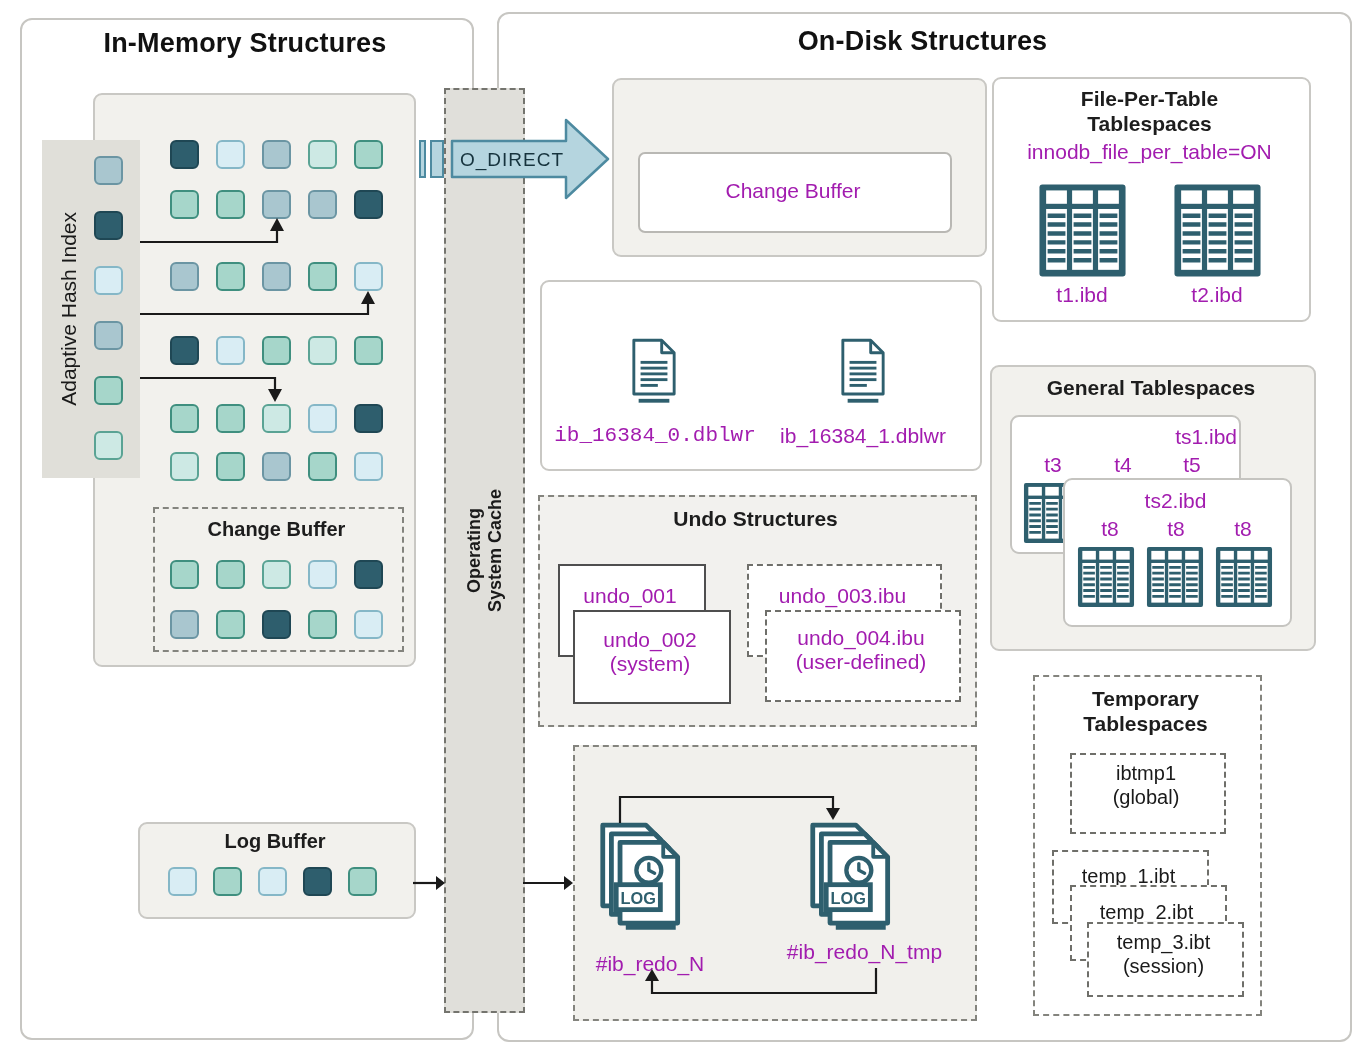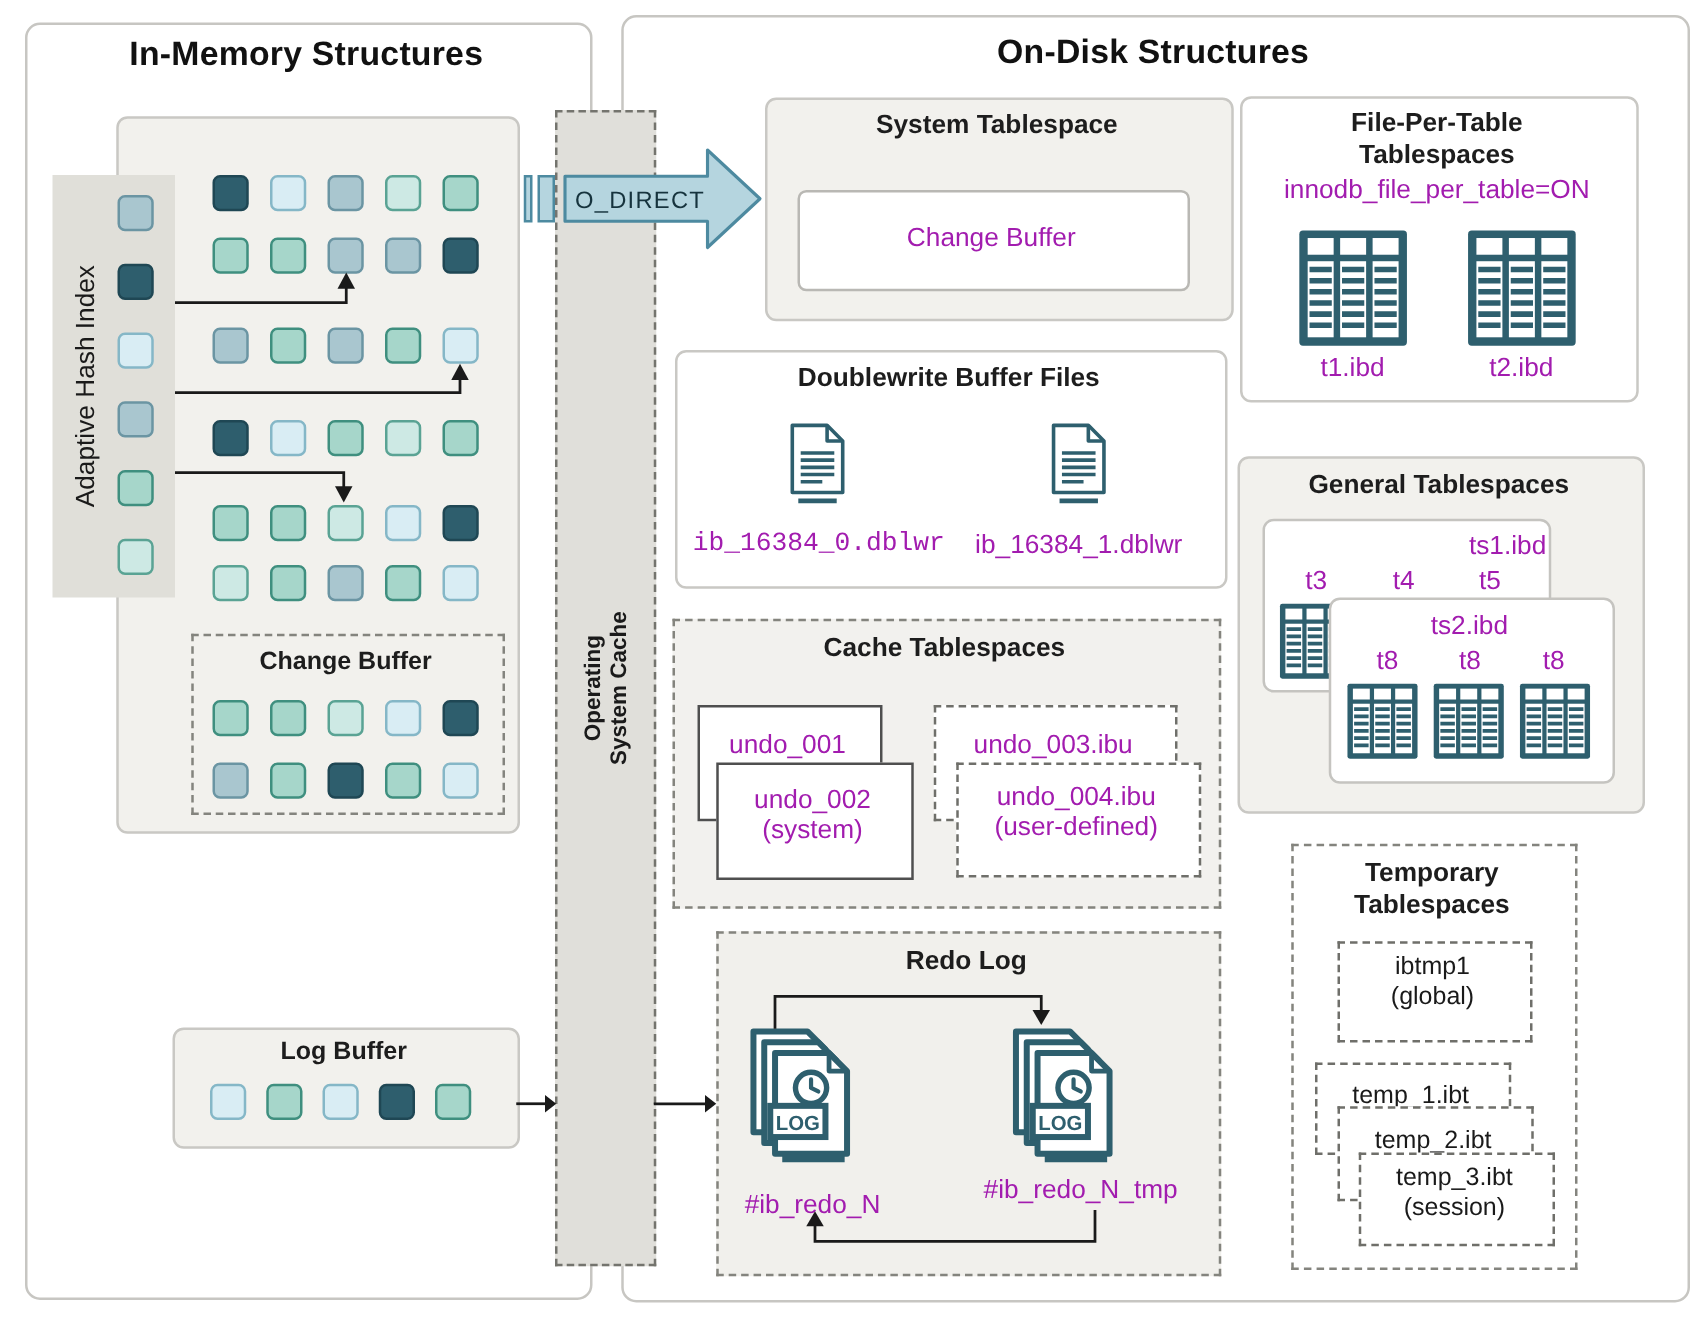--- a/index.html
+++ b/index.html
@@ -171,50 +171,47 @@
     </div>
 
   <div class="abs z3" style="left:444px;top:88px;width:81px;height:925px;background:#e0dfda;border:2.5px dashed #74746e;box-sizing:border-box;display:flex;align-items:center;justify-content:center;">
     <div class="vlabel" style="font-size:18px;font-weight:bold;color:#1a1a1a;text-align:center;">
       <div>Operating</div>
       <div>System Cache</div>
     </div>
   </div>
 
   <div class="abs gbox z2" style="left:612px;top:78px;width:371px;height:175px;"></div>
-  <div class="abs btitle z5" style="left:612px;top:88px;width:371px;">System Tablespace</div>
   <div class="abs z5" style="left:638px;top:152px;width:310px;height:77px;background:#fff;border:2px solid #b9b8b4;border-radius:7px;"></div>
   <div class="abs lbl z6" style="left:638px;top:179px;width:310px;">Change Buffer</div>
 
   <div class="abs wbox z2" style="left:540px;top:280px;width:438px;height:187px;"></div>
-  <div class="abs btitle z5" style="left:540px;top:291px;width:438px;">Doublewrite Buffer Files</div>
   <svg class="abs iconsvg z5" style="left:630px;top:336px;" width="48" height="70">
       <use href="#sym-doc"></use>
     </svg>
   <svg class="abs iconsvg z5" style="left:839px;top:336px;" width="48" height="70">
       <use href="#sym-doc"></use>
     </svg>
   <div class="abs lbl z5" style="left:545px;top:424px;width:220px;font-family:Liberation Mono, monospace;">ib_16384_0.dblwr</div>
   <div class="abs lbl z5" style="left:753px;top:424px;width:220px;">ib_16384_1.dblwr</div>
 
   <div class="abs dash z2" style="left:538px;top:495px;width:435px;height:228px;background:#f2f1ee;"></div>
-  <div class="abs btitle z5" style="left:538px;top:507px;width:435px;">Cache Tablespaces</div>
+  <div class="abs btitle z5" style="left:538px;top:507px;width:435px;">Undo Structures</div>
   <div class="abs soliddark z4" style="left:558px;top:564px;width:144px;height:89px;background:#fff;"></div>
   <div class="abs lbl z4" style="left:558px;top:584px;width:144px;">undo_001</div>
   <div class="abs soliddark z5" style="left:573px;top:610px;width:154px;height:90px;background:#fff;"></div>
   <div class="abs lbl z6" style="left:573px;top:628px;width:154px;">undo_002</div>
   <div class="abs lbl z6" style="left:573px;top:652px;width:154px;">(system)</div>
   <div class="abs dash z4" style="left:747px;top:564px;width:191px;height:89px;background:#fff;border-color:#6f6f6a;"></div>
   <div class="abs lbl z4" style="left:747px;top:584px;width:191px;">undo_003.ibu</div>
   <div class="abs dash z5" style="left:765px;top:610px;width:192px;height:88px;background:#fff;border-color:#6f6f6a;"></div>
   <div class="abs lbl z6" style="left:765px;top:626px;width:192px;">undo_004.ibu</div>
   <div class="abs lbl z6" style="left:765px;top:650px;width:192px;">(user-defined)</div>
 
   <div class="abs dash z2" style="left:573px;top:745px;width:400px;height:272px;background:#f1f0ec;"></div>
-  <div class="abs btitle z5" style="left:573px;top:757px;width:400px;">Redo Log</div>
   <svg class="abs iconsvg z5" style="left:597px;top:822px;" width="96" height="110">
       <use href="#sym-log"></use>
     </svg>
   <svg class="abs iconsvg z5" style="left:807px;top:822px;" width="96" height="110">
       <use href="#sym-log"></use>
     </svg>
   <div class="abs lbl z5" style="left:575px;top:952px;width:150px;">#ib_redo_N</div>
   <div class="abs lbl z5" style="left:772px;top:940px;width:185px;">#ib_redo_N_tmp</div>
 
   <div class="abs wbox z2" style="left:992px;top:77px;width:315px;height:241px;"></div>

